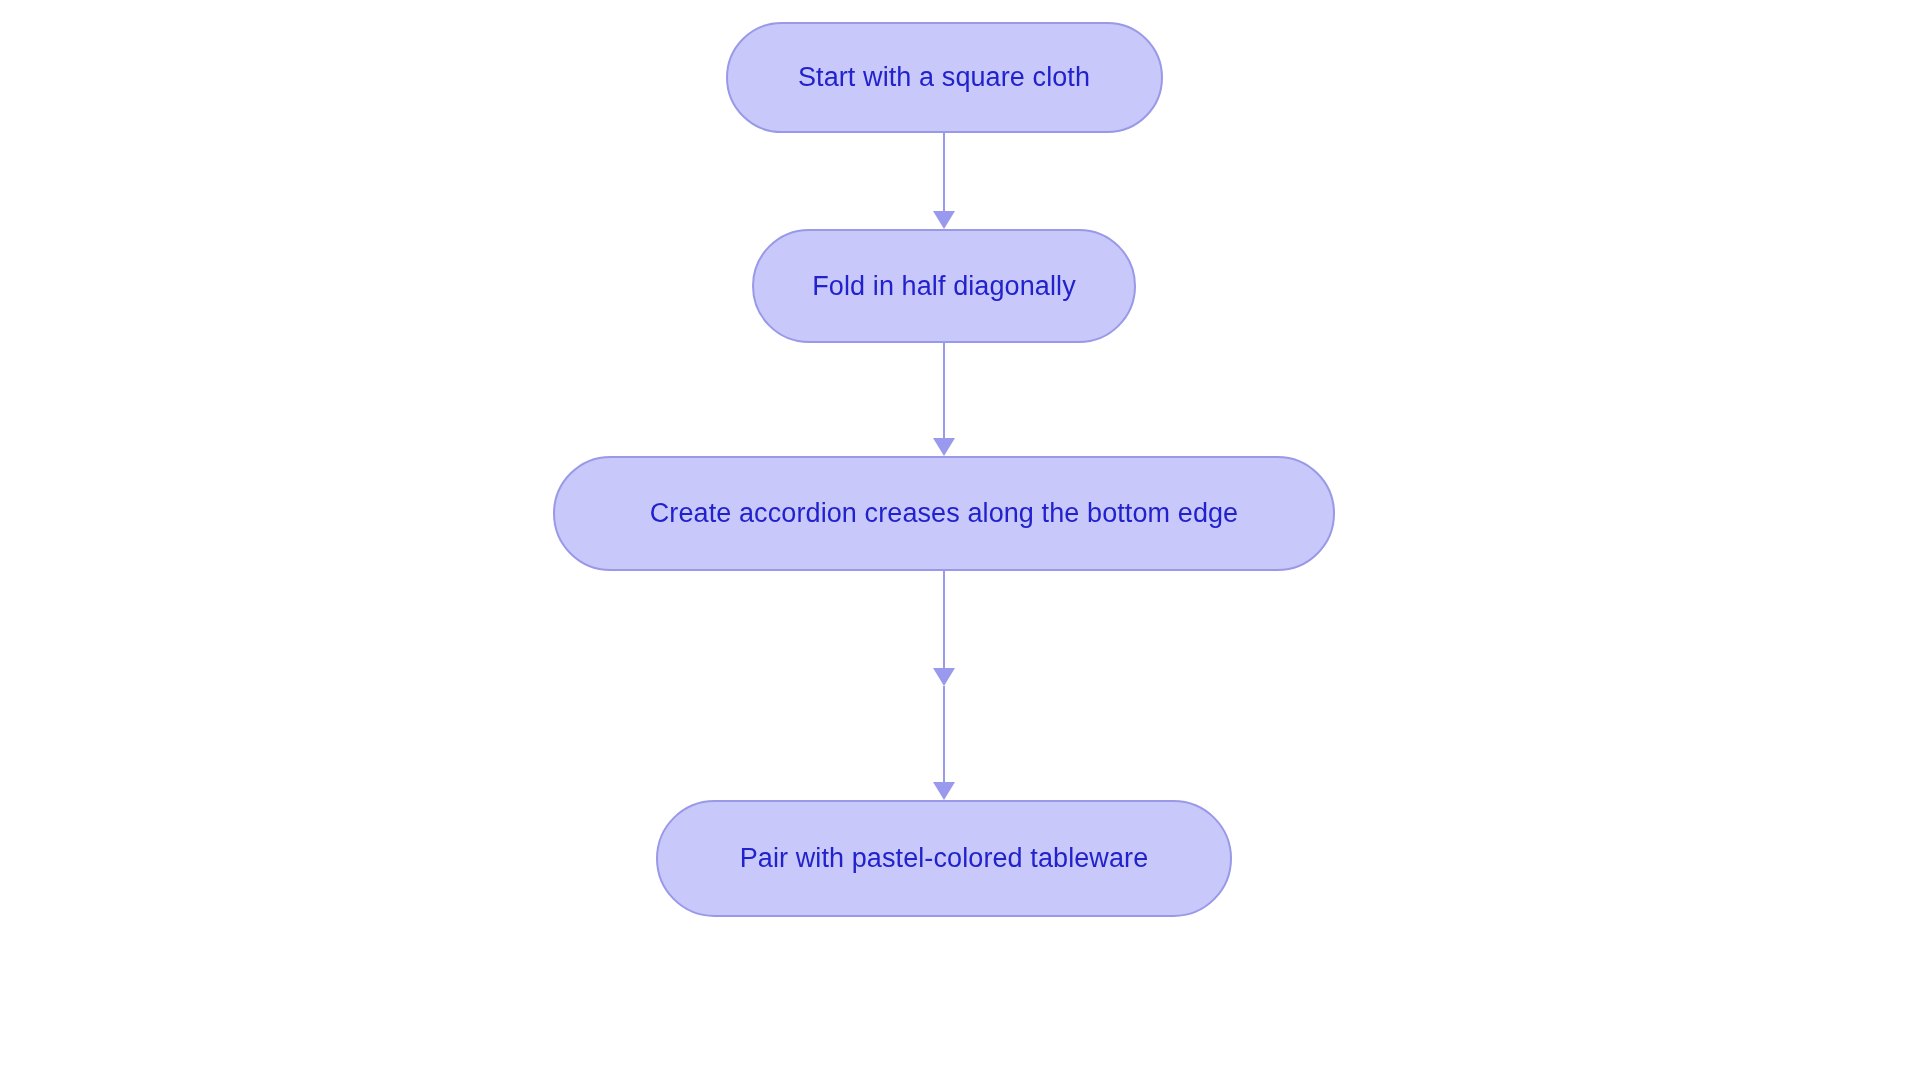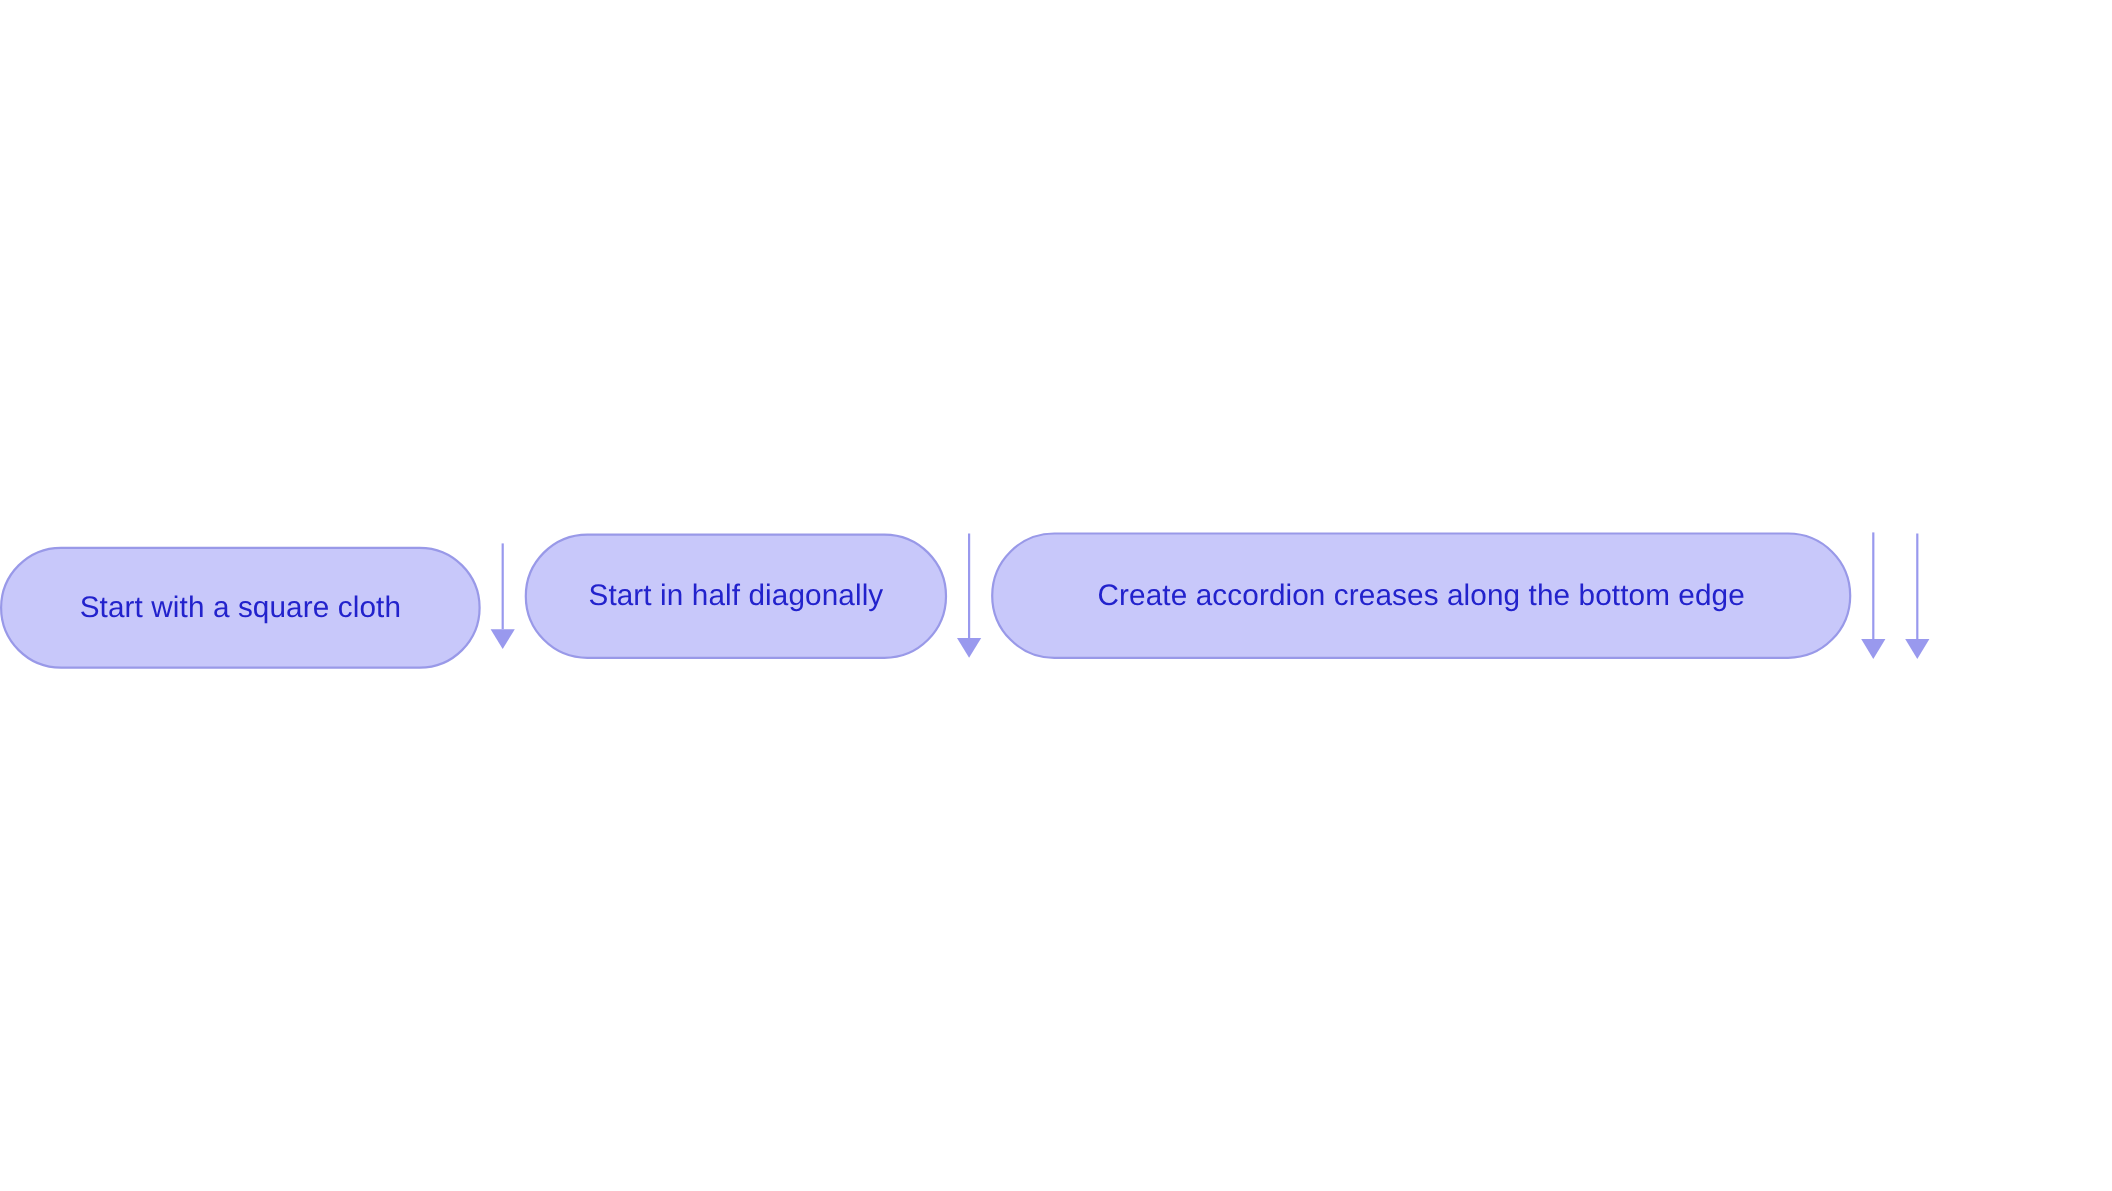--- a/index.html
+++ b/index.html
@@ -22,20 +22,21 @@
     background: #ffffff;
   }
 
   .flow-column {
     position: absolute;
     left: 0;
     top: 0;
     width: 1888px;
     height: 1083px;
     display: flex;
+    flex-direction: column;
     align-items: center;
     justify-content: flex-start;
   }
 
   .node {
     box-sizing: border-box;
     display: flex;
     align-items: center;
     justify-content: center;
     background: #c8c8fa;
@@ -100,21 +101,21 @@
     <div class="node node-1">
       <span class="node-label">Start with a square cloth</span>
     </div>
 
     <div class="connector connector-1">
       <div class="connector-line"></div>
       <div class="connector-arrowhead"></div>
     </div>
 
     <div class="node node-2">
-      <span class="node-label">Start in half diagonally</span>
+      <span class="node-label">Fold in half diagonally</span>
     </div>
 
     <div class="connector connector-2">
       <div class="connector-line"></div>
       <div class="connector-arrowhead"></div>
     </div>
 
     <div class="node node-3">
       <span class="node-label">Create accordion creases along the bottom edge</span>
     </div>
@@ -123,15 +124,18 @@
       <div class="connector-line"></div>
       <div class="connector-arrowhead"></div>
     </div>
 
 
     <div class="connector connector-4">
       <div class="connector-line"></div>
       <div class="connector-arrowhead"></div>
     </div>
 
+    <div class="node node-5">
+      <span class="node-label">Pair with pastel-colored tableware</span>
+    </div>
 
   </div>
 </div>
 
 </body></html>

